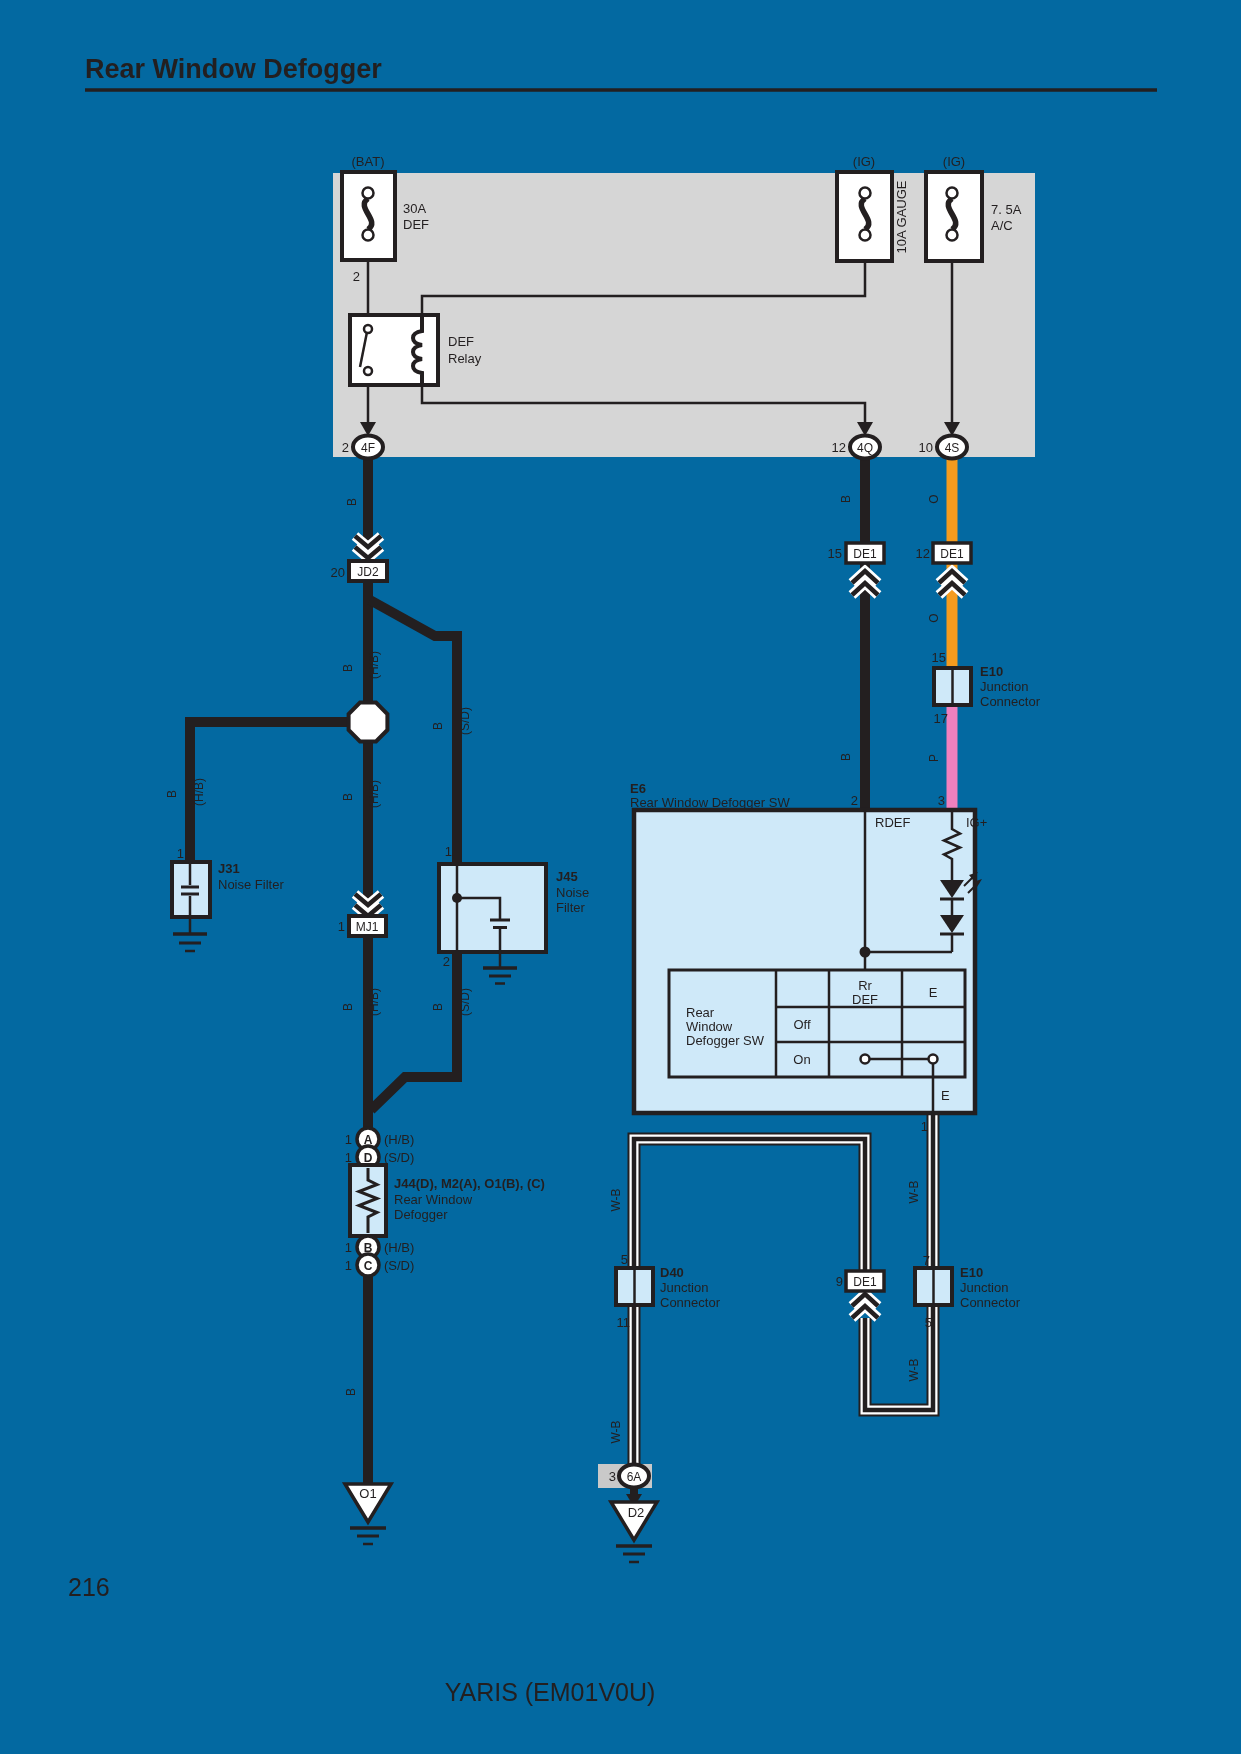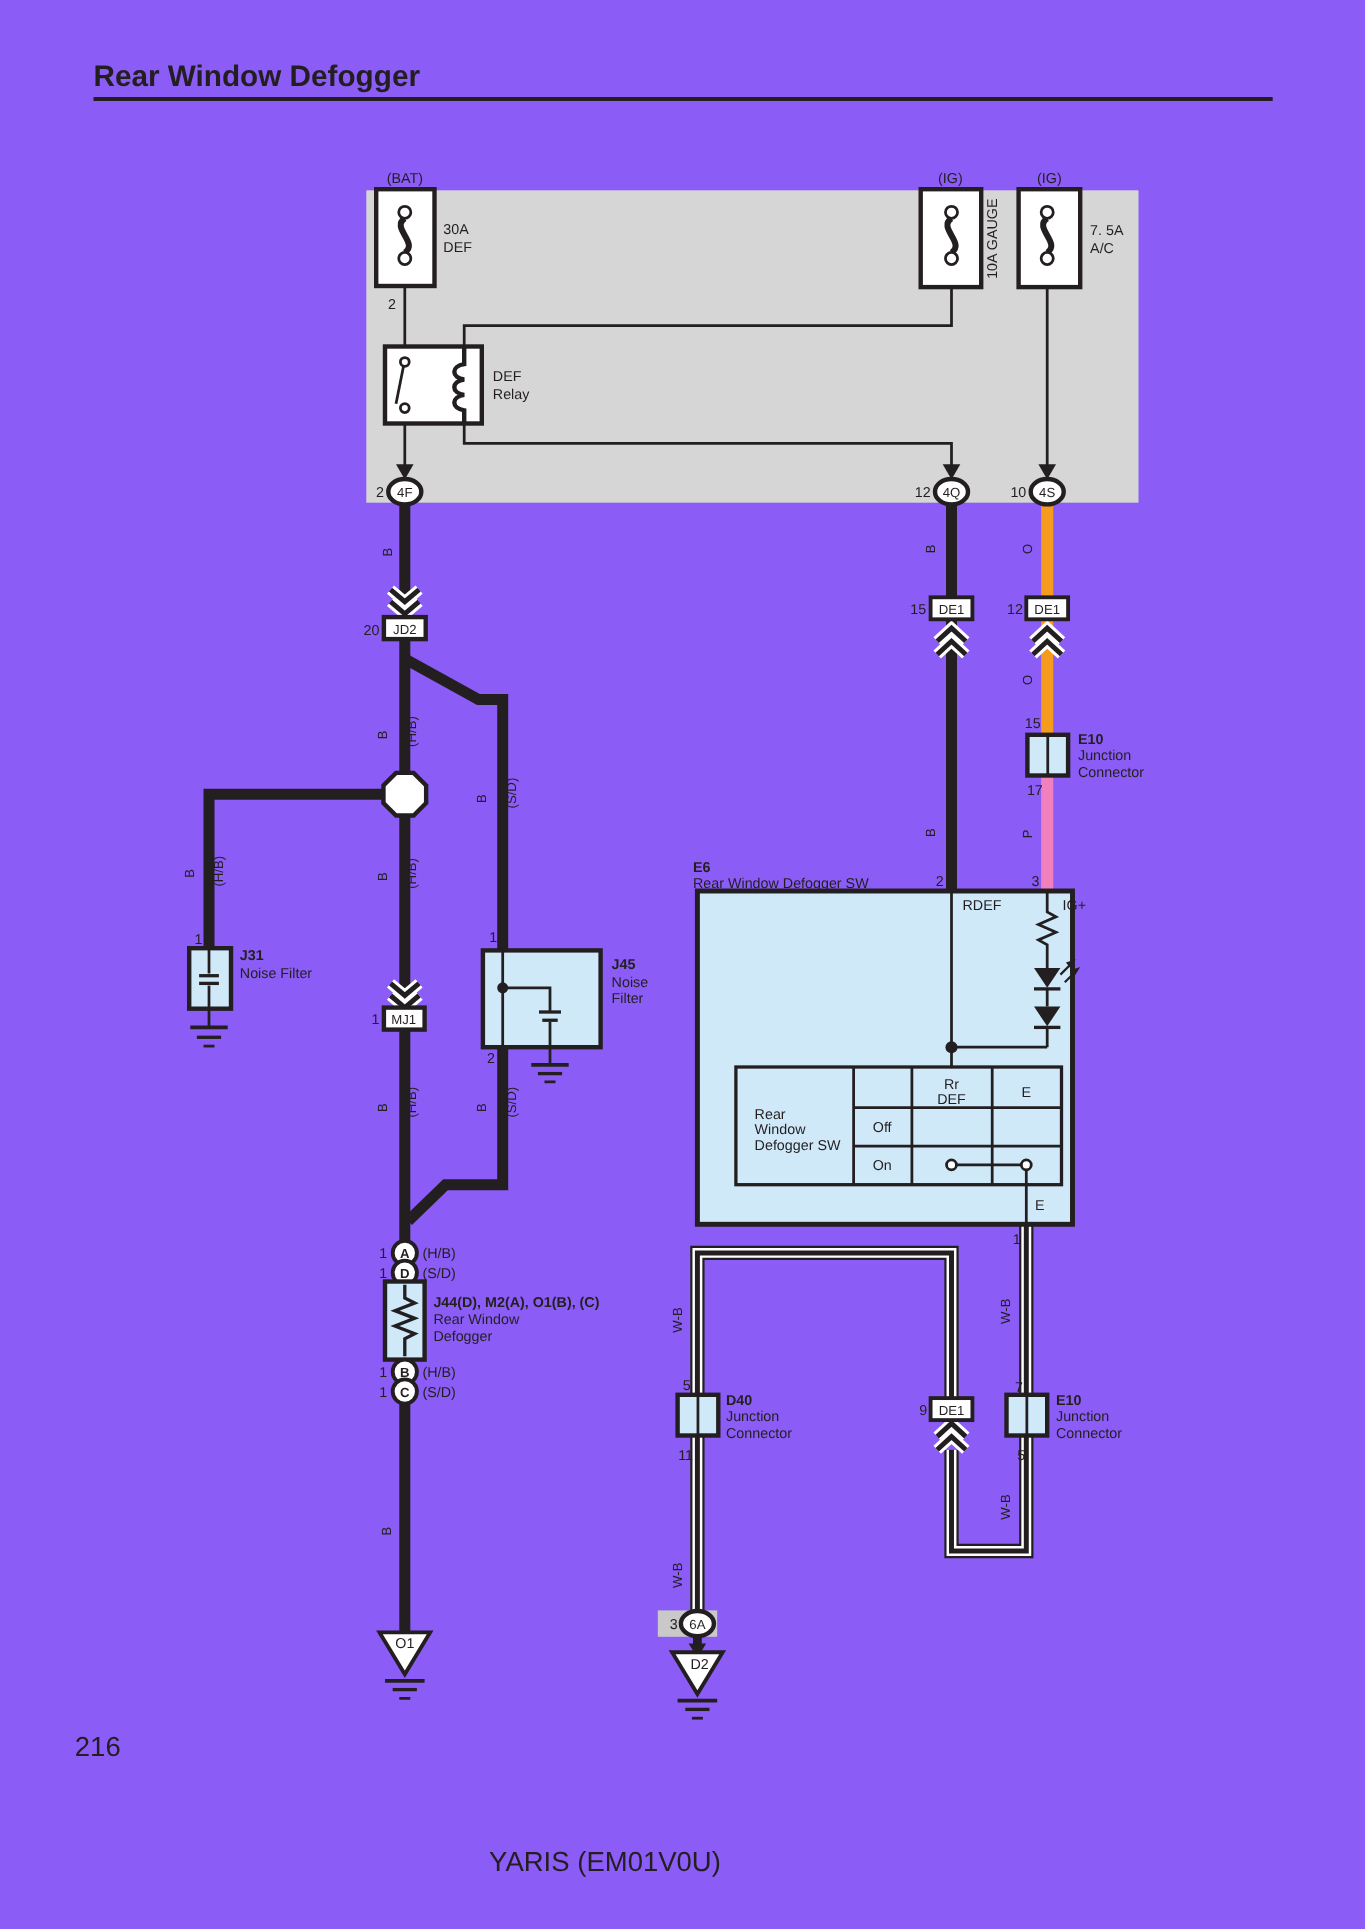--- a/index.html
+++ b/index.html
@@ -1,16 +1,16 @@
 <!DOCTYPE html>
 <html><head>
 <meta charset="utf-8">
 <style>
   html,body{margin:0;padding:0;background:#ffffff}
-  .page{width:1241px;height:1754px;position:relative;background:#8b5cf6}
+  .page{width:1241px;height:1754px;position:relative;background:#0369a1}
   svg{display:block}
   .t{font-family:"Liberation Sans","DejaVu Sans",sans-serif;font-size:13px;fill:#231f20}
   .b{font-weight:bold}
   .s12{font-size:12px}
   .s25{font-size:25px}
   .title{font-size:27px;font-weight:bold}
   .mid{text-anchor:middle}
   .end{text-anchor:end}
   .thin{fill:none;stroke:#231f20;stroke-width:2.5}
   .thick{fill:none;stroke:#231f20;stroke-width:10}

